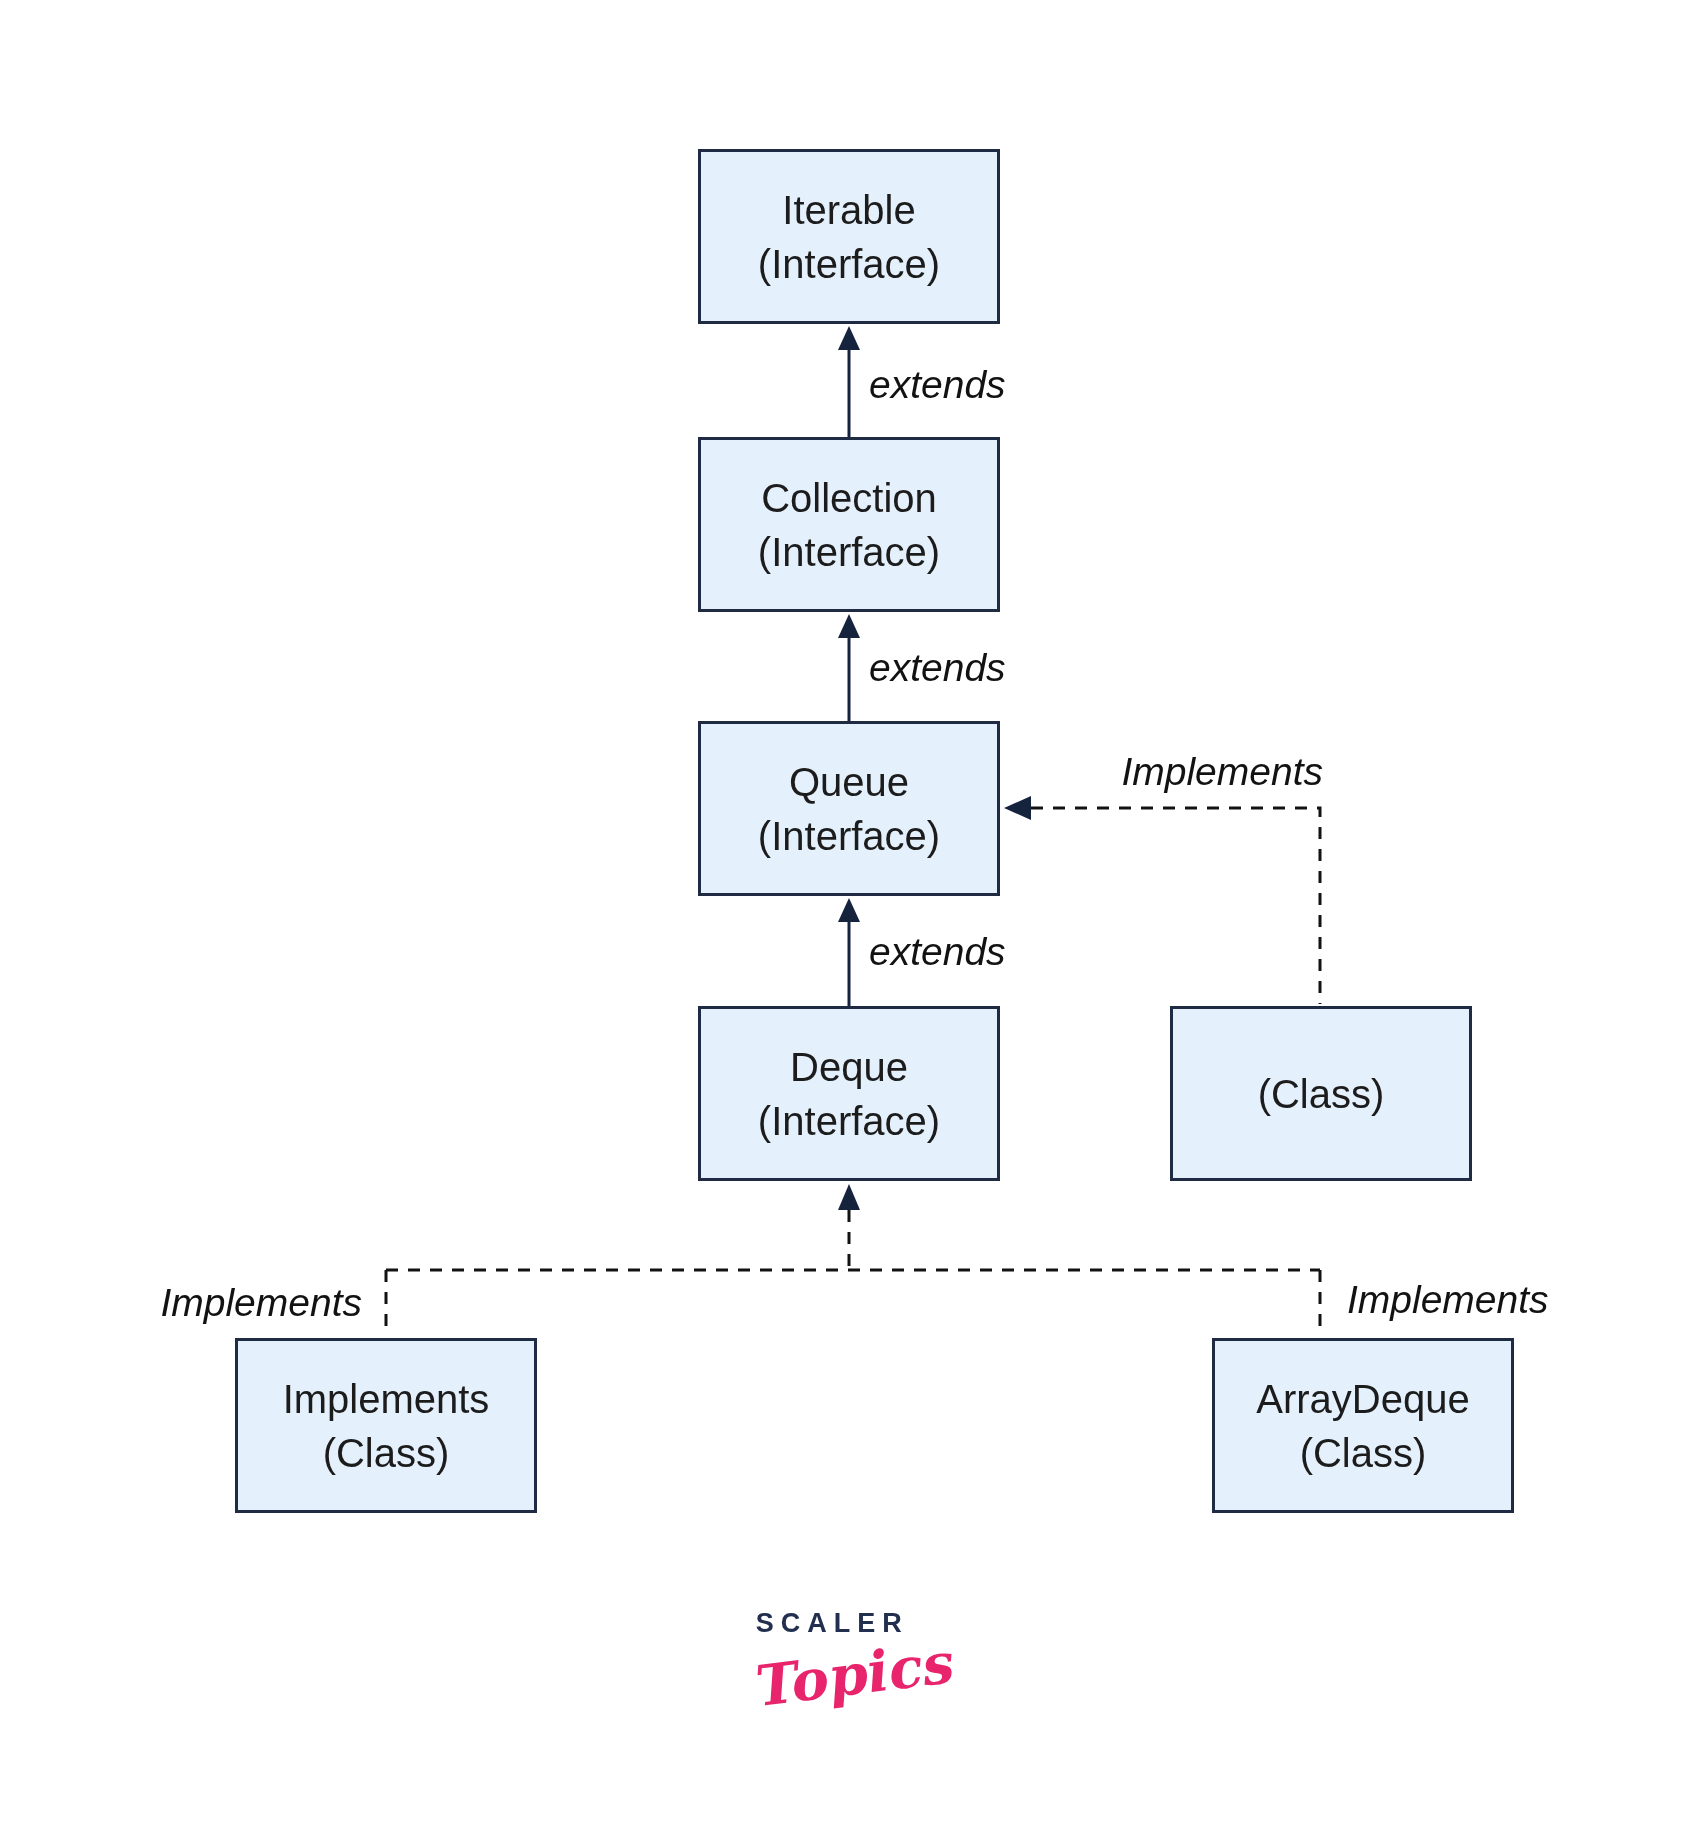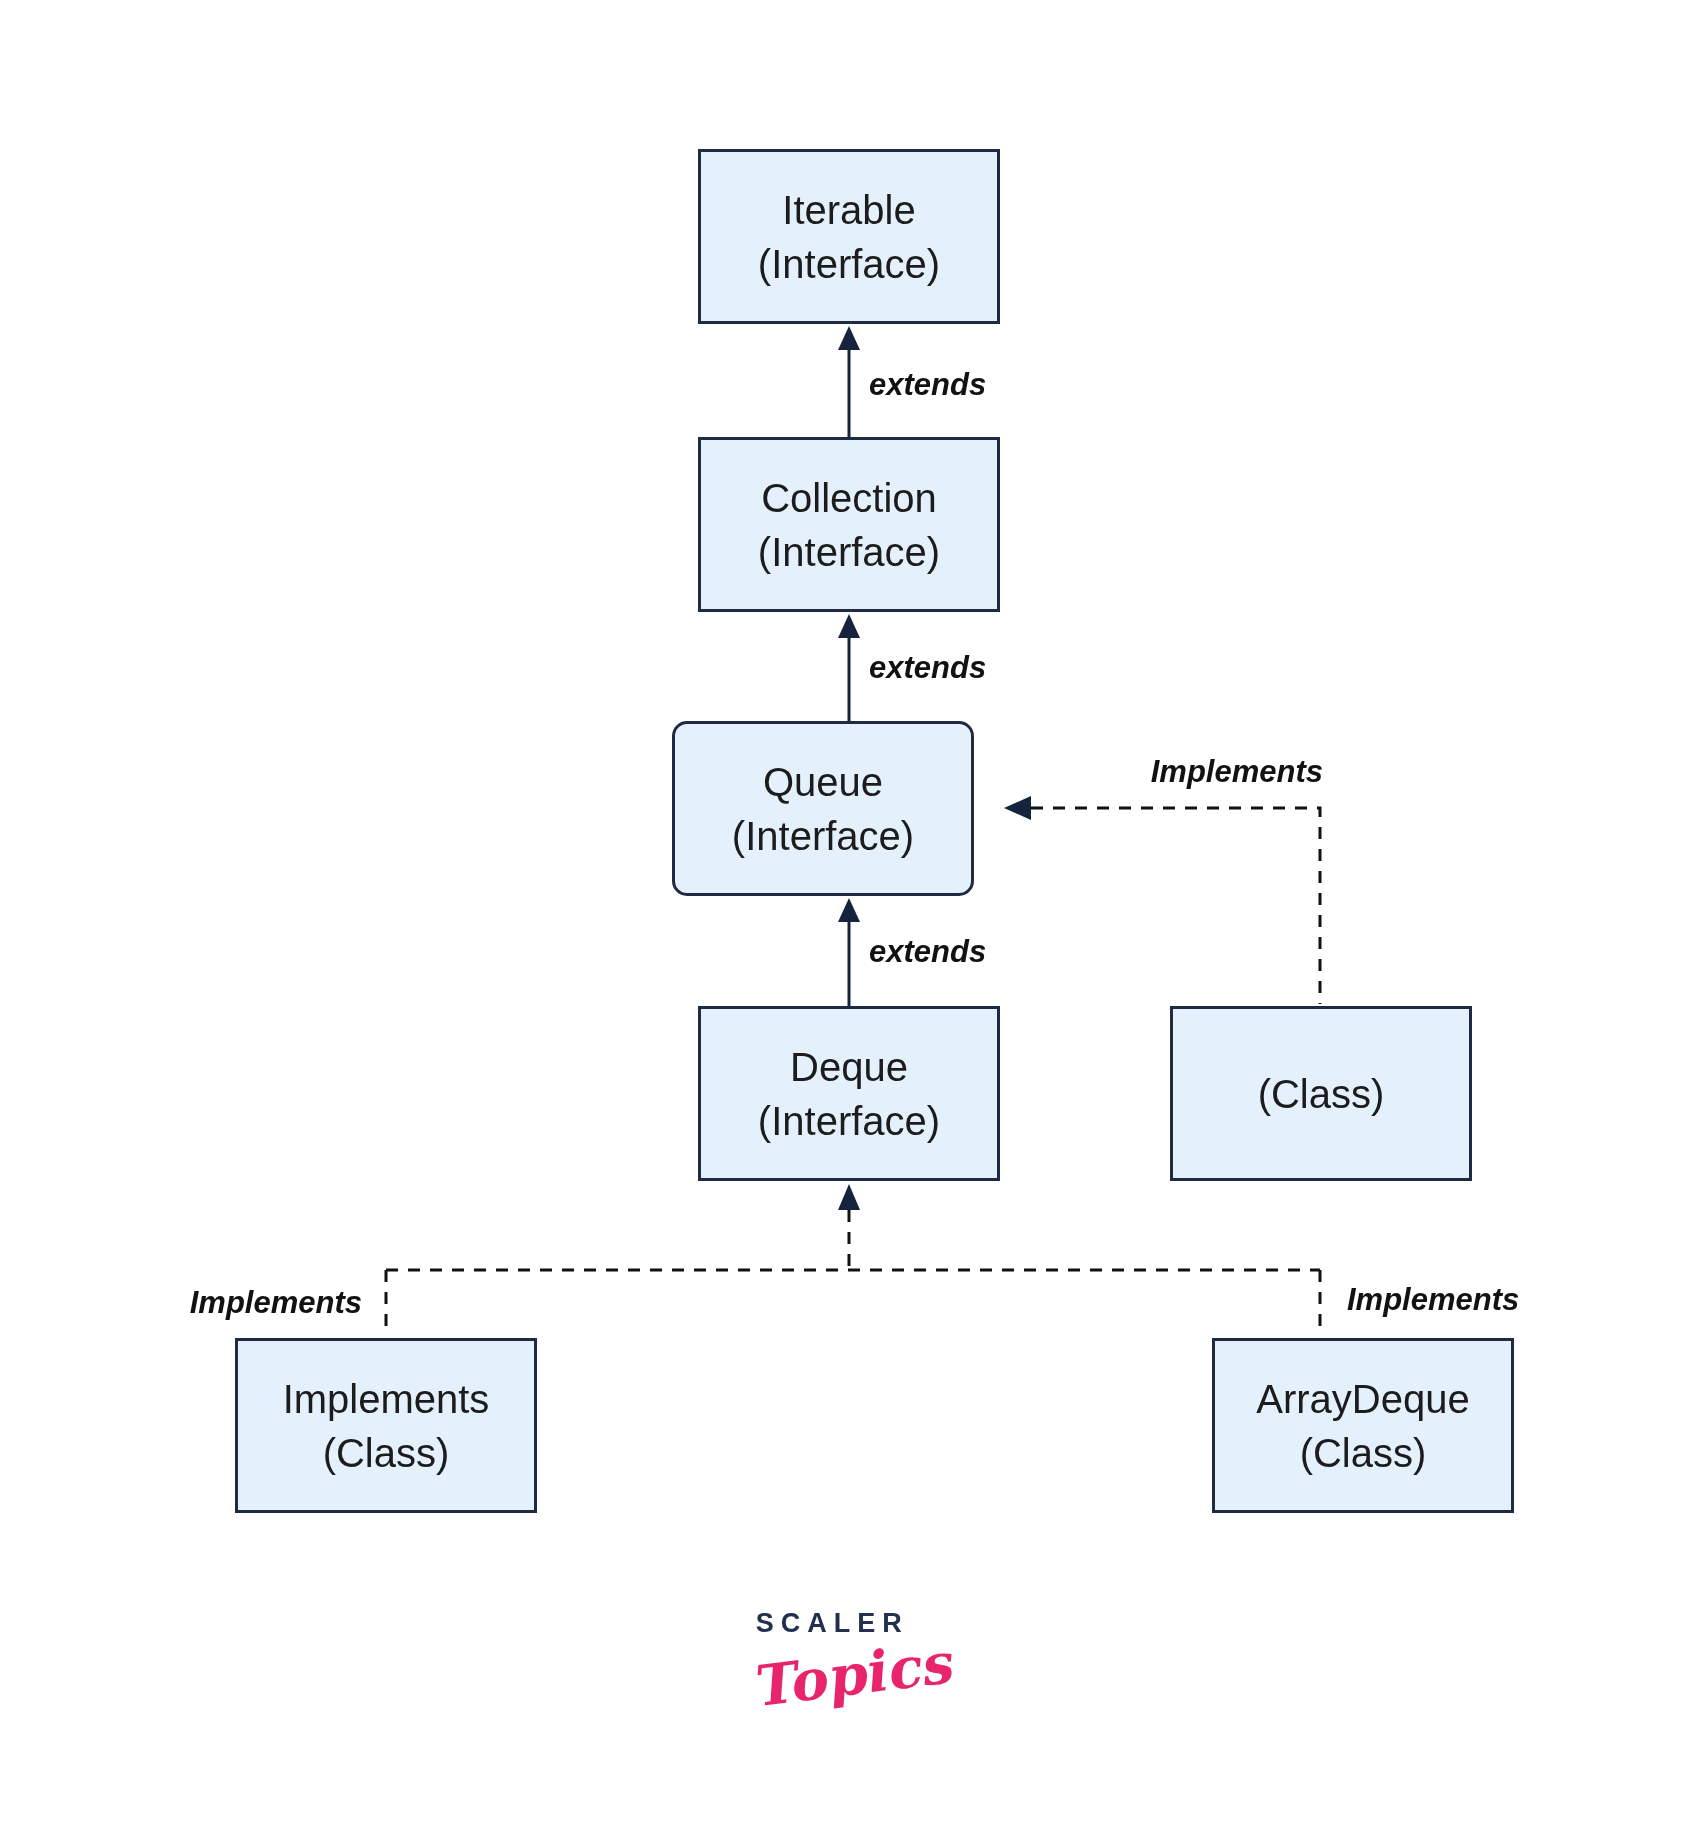--- a/index.html
+++ b/index.html
@@ -42,33 +42,32 @@
     flex-direction: column;
     align-items: center;
     justify-content: center;
     text-align: center;
     color: var(--text-color, #1c1c1c);
     font-size: 40px;
     line-height: 54px;
   }
   .n-iterable      { left: 698px;  top: 149px;  }
   .n-collection    { left: 698px;  top: 437px;  }
-  .n-queue         { left: 672px;  top: 721px; border-radius: 15px;  }
+  .n-queue         { left: 698px;  top: 721px;  }
   .n-deque         { left: 698px;  top: 1006px; }
   .n-priorityqueue { left: 1170px; top: 1006px; }
   .n-linkedlist    { left: 235px;  top: 1338px; }
   .n-arraydeque    { left: 1212px; top: 1338px; }
 
   .edge-label {
     position: absolute;
     font-style: italic;
-    font-size: 31px;
+    font-size: 39px;
     color: #121212;
     white-space: nowrap;
-    font-weight: bold;
   }
   .lbl-extends-1 { left: 869px;  top: 385px;  transform: translateY(-50%); }
   .lbl-extends-2 { left: 869px;  top: 668px;  transform: translateY(-50%); }
   .lbl-extends-3 { left: 869px;  top: 952px;  transform: translateY(-50%); }
   .lbl-impl-pq   { left: 1323px; top: 772px;  transform: translate(-100%,-50%); }
   .lbl-impl-ll   { left: 362px;  top: 1303px; transform: translate(-100%,-50%); }
   .lbl-impl-ad   { left: 1347px; top: 1300px; transform: translateY(-50%); }
 
   .logo {
     position: absolute;

